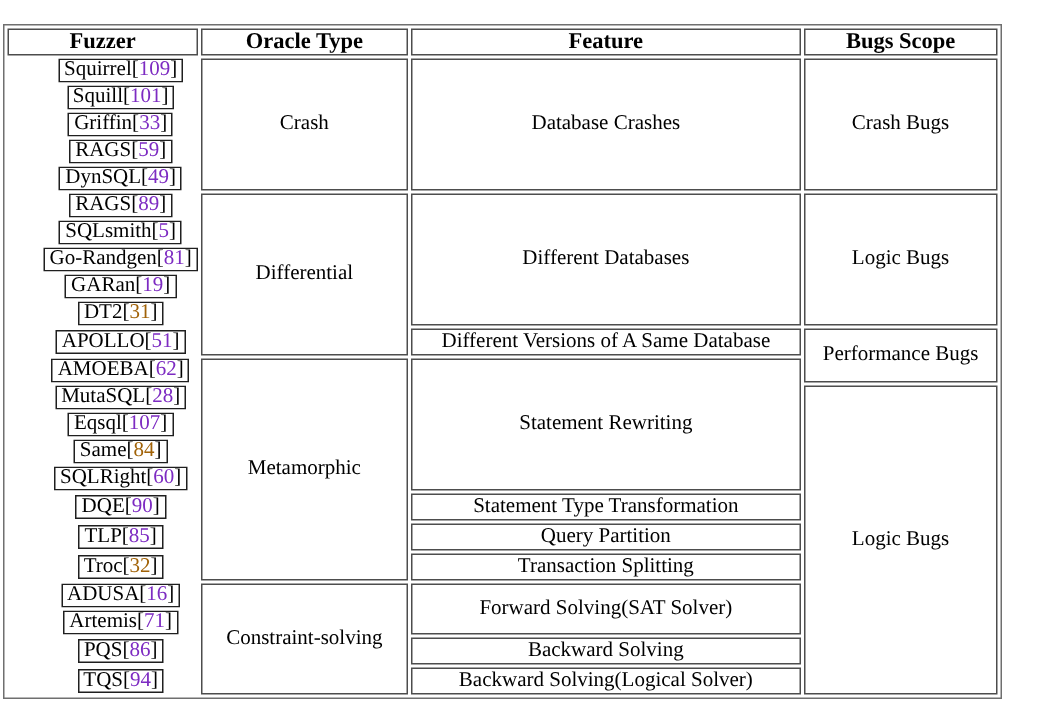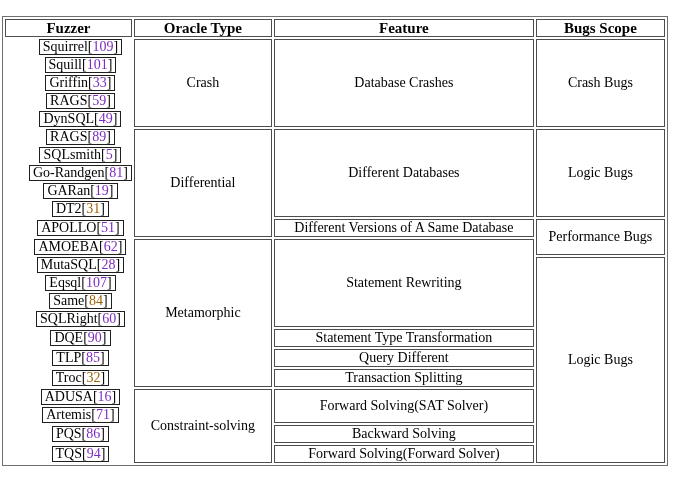--- a/index.html
+++ b/index.html
@@ -149,37 +149,37 @@
         </tr>
         <tr>
           <td class="fuzzer-td"><span class="fuzzer-box"><span>SQLRight</span>[<span class="cite" style="color: rgb(125, 43, 194);">60</span>]</span></td>
         </tr>
         <tr>
           <td class="fuzzer-td"><span class="fuzzer-box"><span>DQE</span>[<span class="cite" style="color: rgb(125, 43, 194);">90</span>]</span></td>
           <td class="merge-cell" rowspan="1">Statement Type Transformation</td>
         </tr>
         <tr>
           <td class="fuzzer-td"><span class="fuzzer-box"><span>TLP</span>[<span class="cite" style="color: rgb(125, 43, 194);">85</span>]</span></td>
-          <td class="merge-cell" rowspan="1">Query Different</td>
+          <td class="merge-cell" rowspan="1">Query Partition</td>
         </tr>
         <tr>
           <td class="fuzzer-td"><span class="fuzzer-box"><span>Troc</span>[<span class="cite" style="color: #a16207; text-align: center;">32</span>]</span></td>
           <td class="merge-cell" rowspan="1">Transaction Splitting</td>
         </tr>
         <tr>
           <td class="fuzzer-td"><span class="fuzzer-box"><span>ADUSA</span>[<span class="cite" style="color: rgb(125, 43, 194);">16</span>]</span></td>
           <td class="merge-cell" rowspan="4">Constraint-solving</td>
           <td class="merge-cell" rowspan="2">Forward Solving(SAT Solver)</td>
         </tr>
         <tr>
           <td class="fuzzer-td"><span class="fuzzer-box"><span>Artemis</span>[<span class="cite" style="color: rgb(125, 43, 194);">71</span>]</span></td>
         </tr>
         <tr>
           <td class="fuzzer-td"><span class="fuzzer-box"><span>PQS</span>[<span class="cite" style="color: rgb(125, 43, 194);">86</span>]</span></td>
           <td class="merge-cell" rowspan="1">Backward Solving</td>
         </tr>
         <tr>
           <td class="fuzzer-td"><span class="fuzzer-box"><span>TQS</span>[<span class="cite" style="color: rgb(125, 43, 194);">94</span>]</span></td>
-          <td class="merge-cell" rowspan="1">Forward Solving(Forward Solver)</td>
+          <td class="merge-cell" rowspan="1">Backward Solving(Logical Solver)</td>
         </tr>
       </tbody>
   </table>
 </div>
 
 </body></html>

